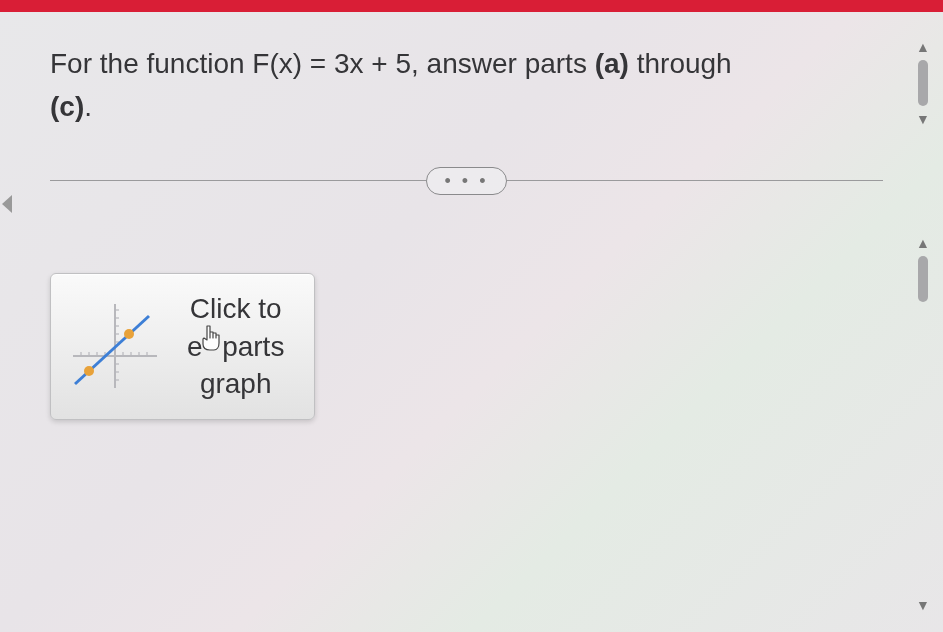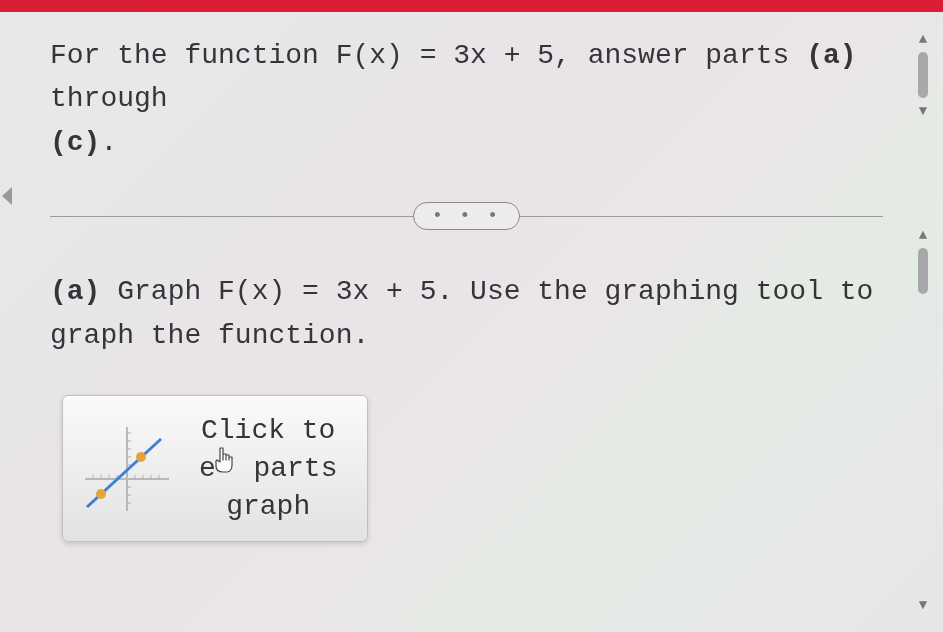--- a/index.html
+++ b/index.html
@@ -13,24 +13,23 @@
     }
     .red-bar {
       position: absolute;
       top: 0;
       left: 0;
       right: 0;
       height: 12px;
       background: #d91e36;
     }
     .content {
-      padding-top: 12px;
+      padding-top: 20px;
       display: flex;
       height: 100%;
-      font-family: Liberation Mono, monospace;
     }
     .left-edge {
       width: 18px;
       flex-shrink: 0;
       position: relative;
     }
     .left-handle {
       position: absolute;
       left: 2px;
       top: 175px;
@@ -99,21 +98,20 @@
       display: inline-flex;
       align-items: center;
       gap: 24px;
       margin-top: 38px;
       padding: 16px 30px 16px 16px;
       background: linear-gradient(#fafafa, #e2e2e2);
       border: 1px solid #c0c0c2;
       border-radius: 6px;
       box-shadow: 0 2px 5px rgba(0,0,0,0.15), inset 0 1px 0 rgba(255,255,255,0.8);
       cursor: pointer;
-      margin-left: 12px;
     }
     .graph-thumb {
       width: 96px;
       height: 96px;
       position: relative;
       flex-shrink: 0;
     }
     .graph-button-text {
       font-size: 28px;
       color: #353538;
@@ -150,23 +148,20 @@
     </div>
 
     <div class="divider-row">
       <div class="divider-line"></div>
       <div class="divider-pill">
         <span>• • •</span>
       </div>
       <div class="divider-line"></div>
     </div>
 
-    <div class="question-text">
-      <span class="bold">(a)</span><span> Graph F(x) = 3x + 5. Use the graphing tool to graph the function.</span>
-    </div>
 
     <div class="graph-button">
       <div class="graph-thumb">
         <svg width="96" height="96" viewBox="0 0 96 96">
           <line x1="48" y1="6" x2="48" y2="90" stroke="#b8b8bc" stroke-width="2"></line>
           <line x1="6" y1="58" x2="90" y2="58" stroke="#b8b8bc" stroke-width="2"></line>
           <g stroke="#b8b8bc" stroke-width="1.2">
             <line x1="48" y1="12" x2="52" y2="12"></line>
             <line x1="48" y1="20" x2="52" y2="20"></line>
             <line x1="48" y1="28" x2="52" y2="28"></line>

